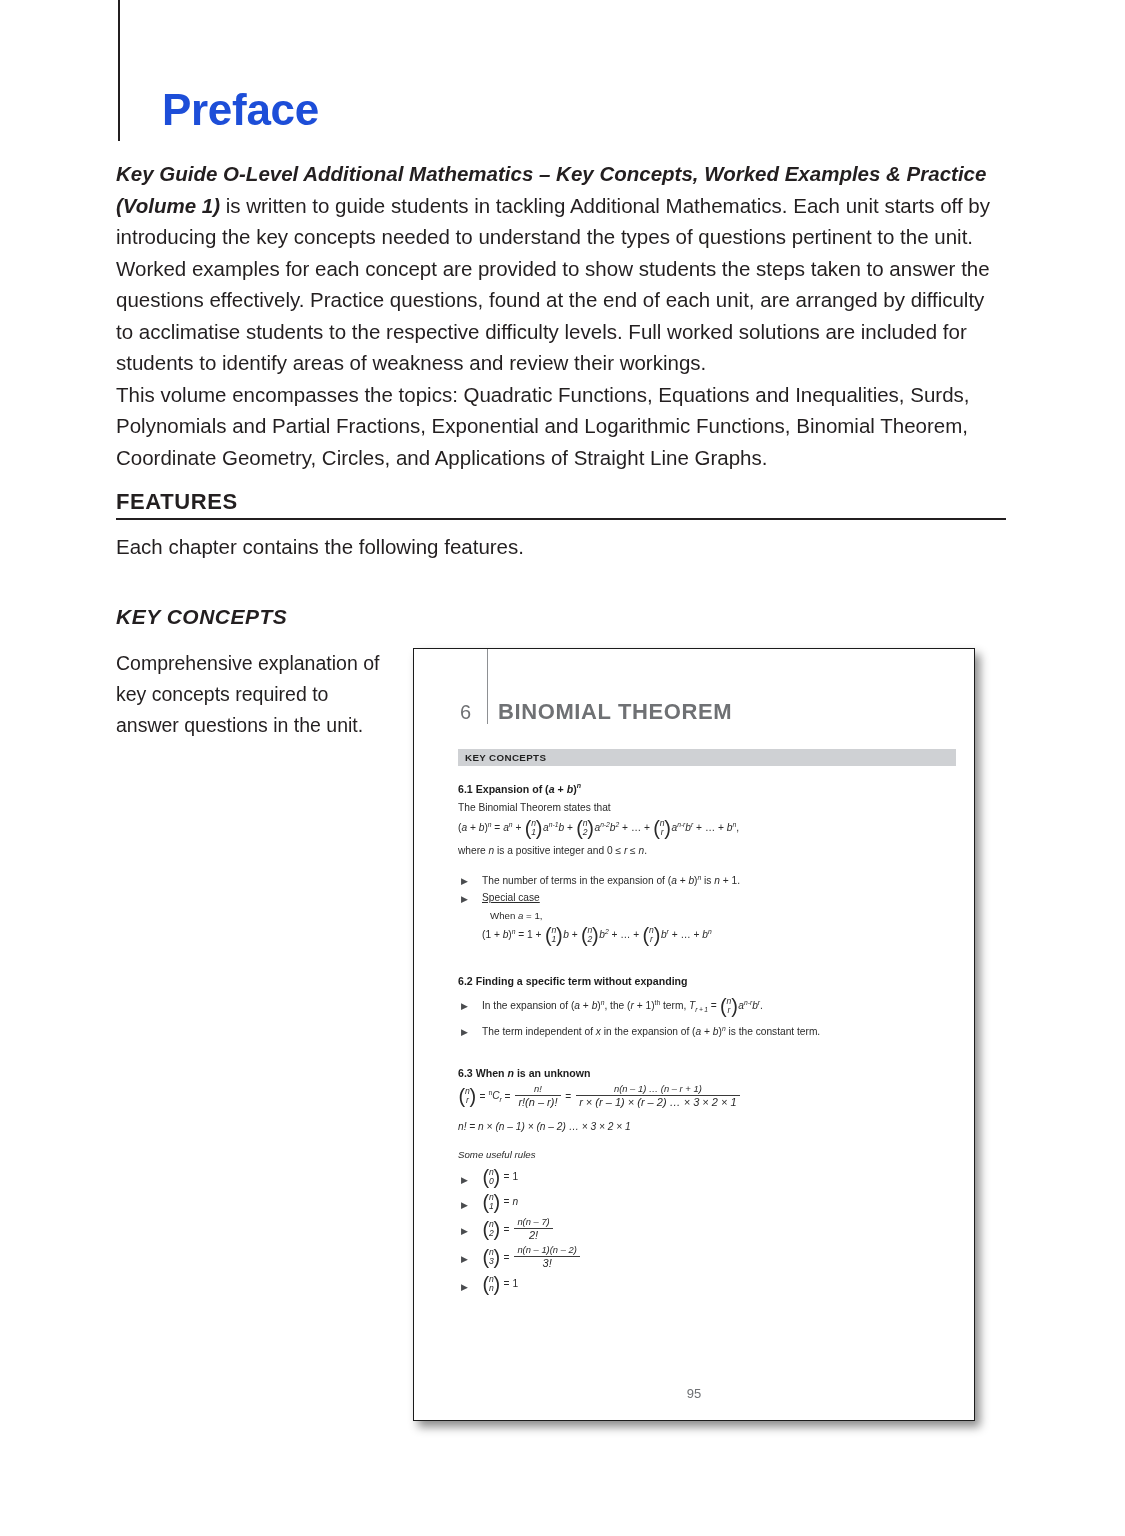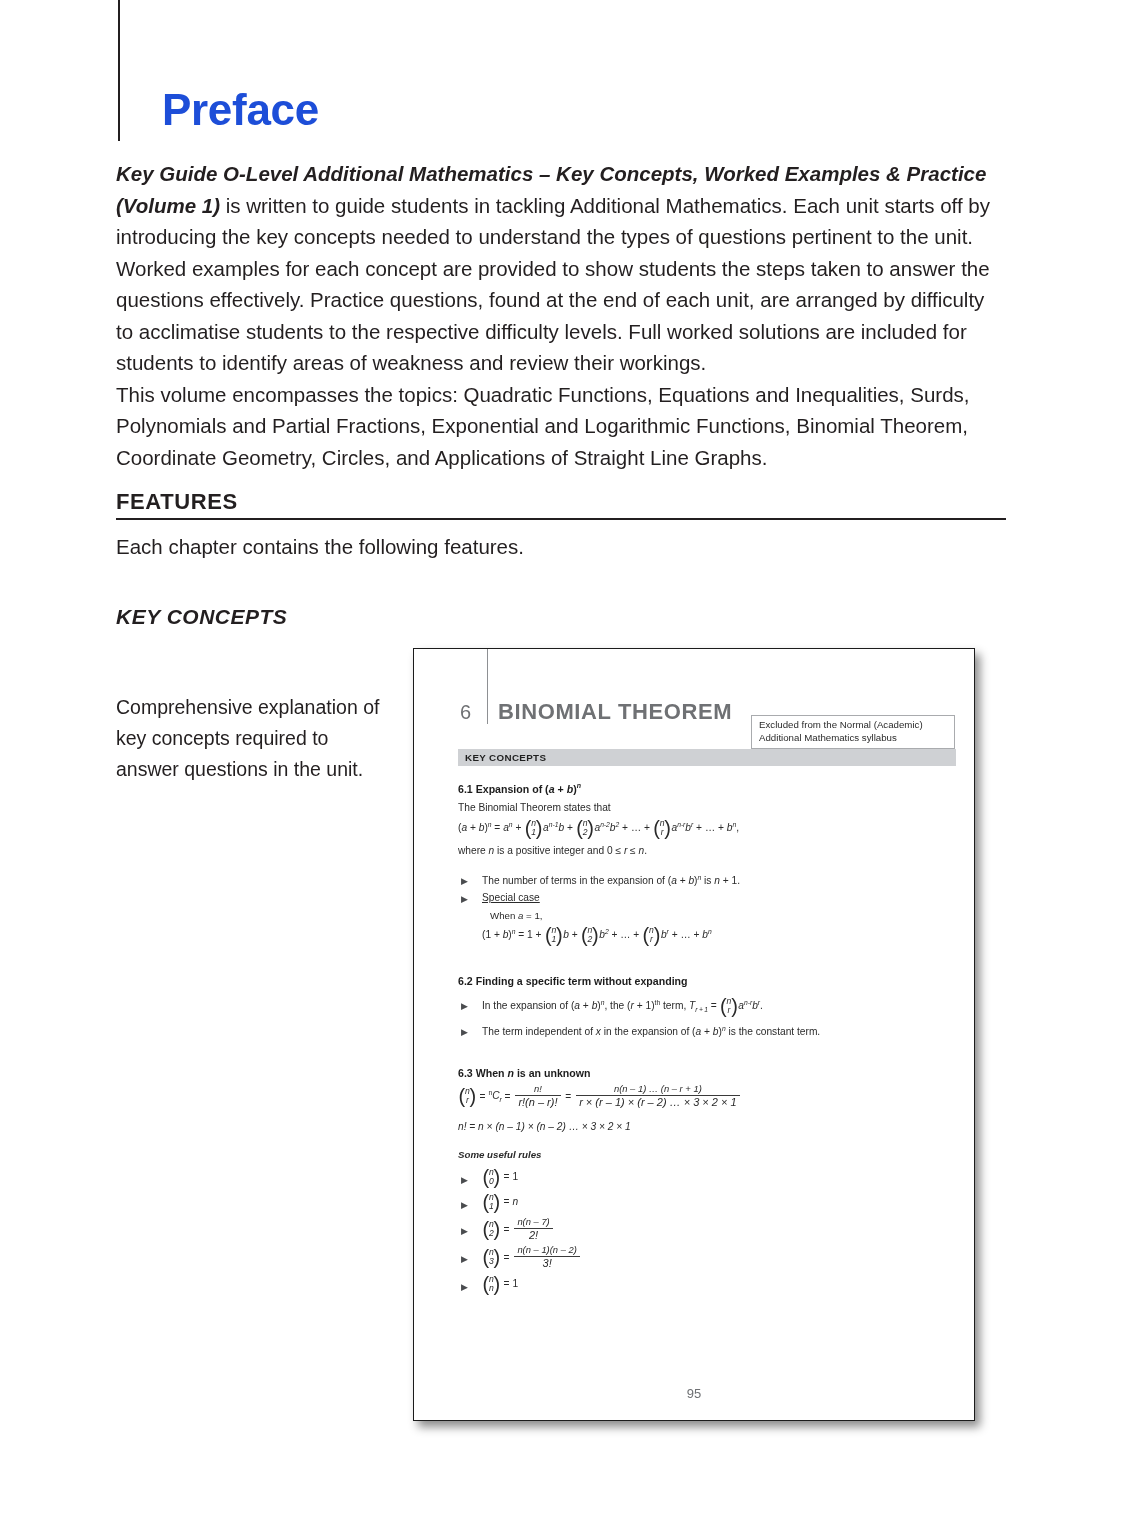--- a/index.html
+++ b/index.html
@@ -50,21 +50,21 @@
   }
 
   
   .kc-head{
     position:absolute; left:116px; top:605px;
     font-size:21px; font-weight:bold; font-style:italic; color:#231f20;
     letter-spacing:0.5px;
   }
   .kc-desc{
     position:absolute; left:116px; top:648px; width:270px;
-    font-size:19.5px; line-height:31px; color:#231f20;margin-top:44px;
+    font-size:19.5px; line-height:31px; color:#231f20;
   }
 
   
   .inset{
     position:absolute; left:413px; top:648px;
     width:560px; height:771px;
     background:#ffffff;
     border:1.6px solid #1b1b1b;
     box-shadow:5px 6px 9px rgba(0,0,0,0.45);
     overflow:hidden;
@@ -104,21 +104,21 @@
     font-size:9.8px; font-weight:bold; letter-spacing:0.35px; color:#1f1f1f;
   }
 
   
   .ins{ position:absolute; color:#2a2a2a; }
   .sec-head{
     font-size:10.6px; font-weight:bold; color:#1c1c1c;
   }
   .txt{ font-size:10.2px; }
   .sm{ font-size:9.7px;text-align:center; }
-  .bi{ font-weight:bold; font-style:italic; }
+  .bi{ font-weight:normal; font-style:italic; }
   .ul{ text-decoration:underline; }
 
   .bullet{
     position:absolute; font-size:9px; color:#4a4c4f;
   }
 
   .page-num{
     position:absolute; left:0; right:0; top:737px;
     text-align:center; font-size:13px; color:#6e7073;
   }
@@ -176,24 +176,20 @@
 <div class="kc-head">KEY CONCEPTS</div>
 <div class="kc-desc">Comprehensive explanation of key concepts required to answer questions in the unit.</div>
 
 <div class="inset">
  <div class="inset-inner">
 
   <div class="ch-rule"></div>
   <div class="ch-num">6</div>
   <div class="ch-title">BINOMIAL THEOREM</div>
 
-  <div class="note-box">
-    <div>Excluded from the Normal (Academic)</div>
-    <div>Additional Mathematics syllabus</div>
-  </div>
 
   <div class="kc-banner">
     <span>KEY CONCEPTS</span>
   </div>
 
   <div class="ins sec-head" style="left:44px; top:133px;">
     6.1 Expansion of (<span class="m">a</span> + <span class="m">b</span>)<sup>n</sup>
   </div>
   <div class="ins txt" style="left:44px; top:153px;">The Binomial Theorem states that</div>
 

